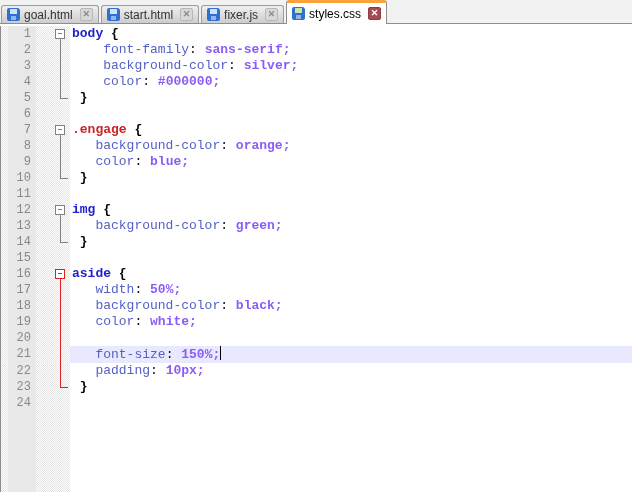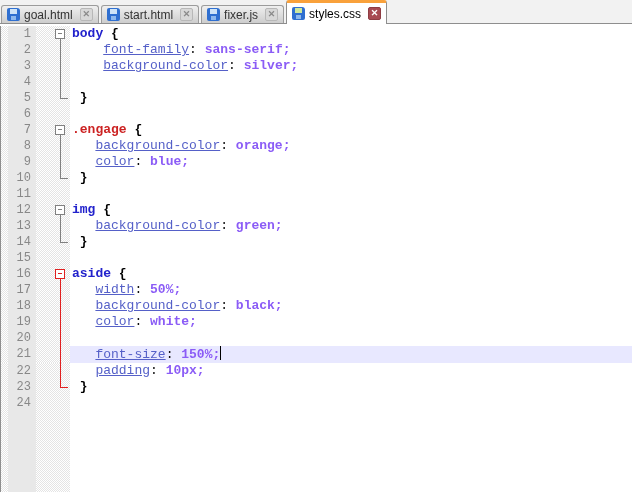--- a/index.html
+++ b/index.html
@@ -86,21 +86,21 @@
   .fold-box::after { content:""; position:absolute; left:2px; right:2px; top:3px; height:1px; background:var(--fold-c,#808080); }
   .fold-tail { position:absolute; left:8px; top:13px; bottom:0; width:1px; background:var(--fold-c,#808080); }
   .fold-mid  { position:absolute; left:8px; top:0; bottom:0; width:1px; background:var(--fold-c,#808080); }
   .fold-endv { position:absolute; left:8px; top:0; height:9px; width:1px; background:var(--fold-c,#808080); }
   .fold-endh { position:absolute; left:8px; top:8px; width:8px; height:1px; background:var(--fold-c,#808080); }
   .fold-active { --fold-c:var(--fold-red,#E02020); }
 
   
   .tok-el    { color:var(--c-el,#2222CC); font-weight:bold; }
   .tok-cls   { color:var(--c-cls,#CC2222); font-weight:bold;margin-top:32px; }
-  .tok-prop  { color:var(--c-prop,#5560C8);text-decoration:underline; }
+  .tok-prop  { color:var(--c-prop,#5560C8); }
   .tok-colon { color:#111; }
   .tok-val   { color:#8b5cf6; font-weight:bold; }
   .tok-brace { color:#000; font-weight:bold; }
   .tok-plain { color:#000; }
 
   .caret { display:inline-block; width:1px; height:14px; background:#000; vertical-align:-2px; }
 </style>
 </head>
 <body>
 
@@ -156,20 +156,21 @@
         </div>
         <div class="cell-code"><span class="tok-plain">    </span><span class="tok-prop">background-color</span><span class="tok-colon">:</span><span class="tok-plain"> </span><span class="tok-val">silver;</span></div>
       </div>
       <div class="line">
         <div class="cell-bookmark hatch-bg"></div>
         <div class="cell-ln">4</div>
         <div class="cell-hatch hatch-bg"></div>
         <div class="cell-fold hatch-bg">
           <div class="fold-mid"></div>
         </div>
+        <div class="cell-code"><span class="tok-plain">    </span><span class="tok-prop">color</span><span class="tok-colon">:</span><span class="tok-plain"> </span><span class="tok-val">#000000;</span></div>
       </div>
       <div class="line">
         <div class="cell-bookmark hatch-bg"></div>
         <div class="cell-ln">5</div>
         <div class="cell-hatch hatch-bg"></div>
         <div class="cell-fold hatch-bg">
           <div class="fold-endv"></div>
           <div class="fold-endh"></div>
         </div>
         <div class="cell-code"><span class="tok-plain"> </span><span class="tok-brace">}</span></div>

